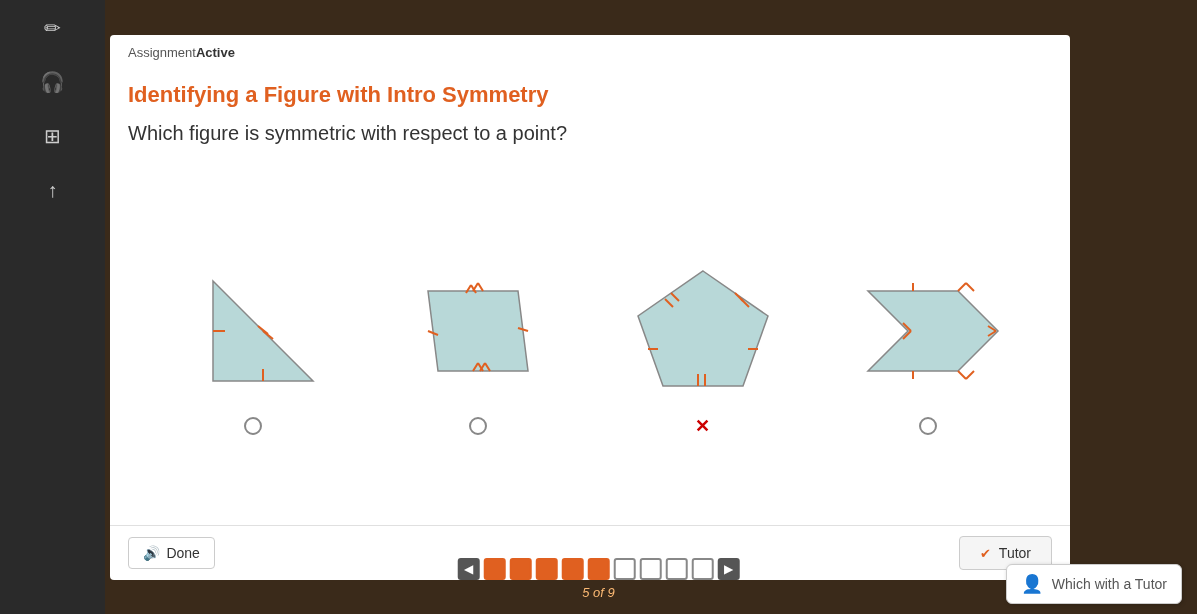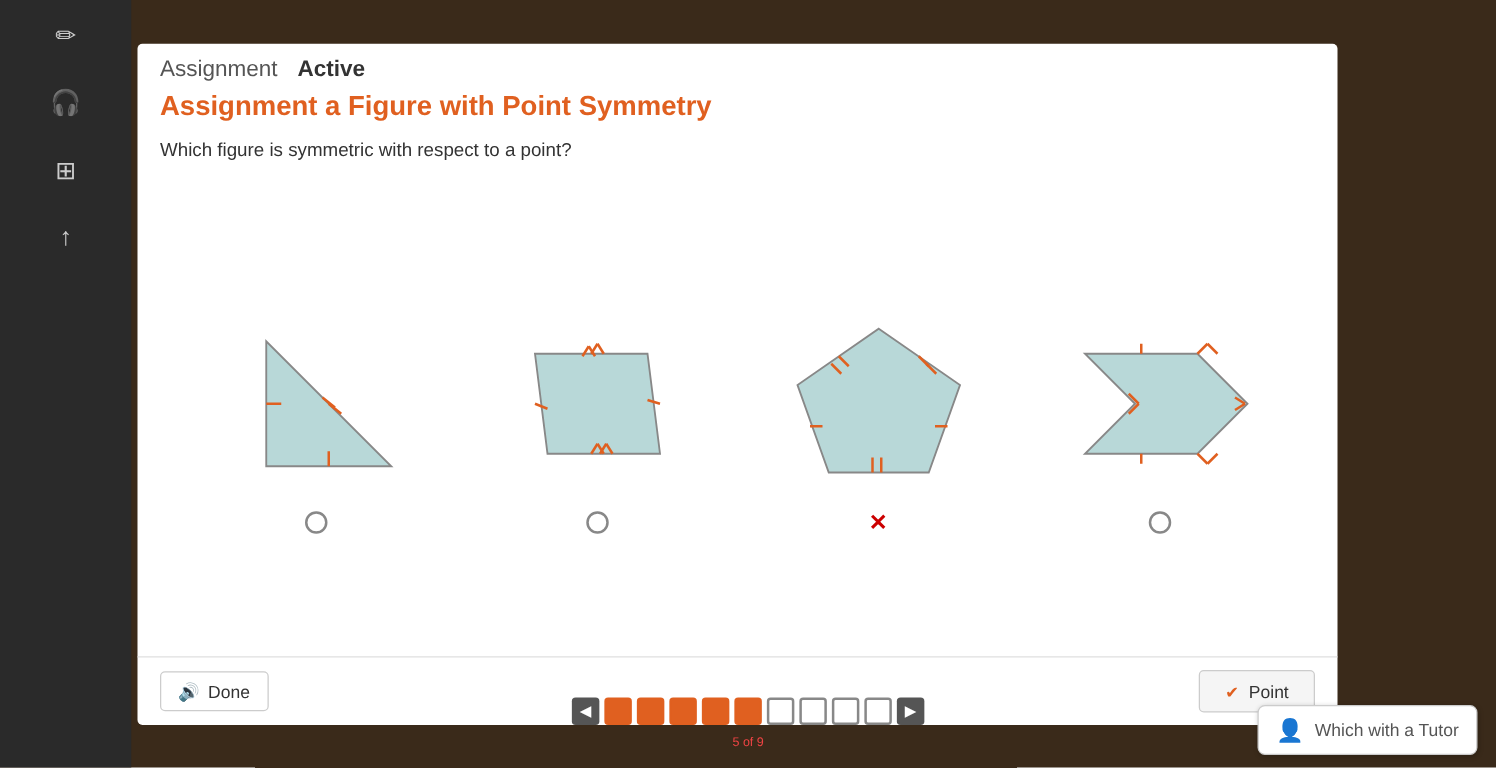--- a/index.html
+++ b/index.html
@@ -49,40 +49,40 @@
       flex-direction: column;
     }
 
     .card-header {
       padding: 10px 18px 4px 18px;
       border-bottom: none;
     }
 
     .assignment-bar {
       display: flex;
-      gap: 16px;
-      font-size: 18px;
+      gap: 0;
+      font-size: 13px;
       color: #555;
-      margin-bottom: 6px;
+      margin-bottom: 22px;
     }
     .assignment-bar span.active {
       font-weight: bold;
       color: #333;
       text-align: right;
     }
 
     .card-title {
       font-size: 22px;
       font-weight: bold;
       color: #e06020;
       margin-bottom: 10px;
     }
 
     .question-text {
-      font-size: 15px;
+      font-size: 20px;
       color: #333;
       margin: 0 18px 16px 18px;
     }
 
     
     .shapes-area {
       display: flex;
       justify-content: space-around;
       align-items: center;
       padding: 10px 30px 0 30px;
@@ -191,24 +191,25 @@
       border: 2px solid #888;
       border-radius: 3px;
       background: #fff;
     }
     .progress-dot.filled {
       background: #e06020;
       border-color: #e06020;
     }
 
     .progress-label {
-      color: #ef4444;
-      font-size: 10px;
+      color: #fdba74;
+      font-size: 13px;
       margin-top: 4px;
       text-align: center;
+      font-style: italic;
     }
 
     .progress-bar-wrapper {
       display: flex;
       flex-direction: column;
       align-items: center;
     }
 
     
     .chat-tutor {
@@ -244,21 +245,21 @@
   <div class="sidebar-icon">⊞</div>
   <div class="sidebar-icon">↑</div>
 </div>
 
 <div class="main-card">
   <div class="card-header">
     <div class="assignment-bar">
       <span>Assignment</span>
       <span class="active">Active</span>
     </div>
-    <div class="card-title">Assignment a Figure with Point Symmetry</div>
+    <div class="card-title">Identifying a Figure with Intro Symmetry</div>
   </div>
 
   <div class="question-text">Which figure is symmetric with respect to a point?</div>
 
   <div class="shapes-area">
 
     <div class="shape-option">
       <svg class="shape-svg" viewBox="0 0 160 140">
 
         <polygon points="40,120 140,120 40,20" fill="#b8d8d8" stroke="#888" stroke-width="1.5"></polygon>
@@ -332,21 +333,21 @@
 
   </div>
 
   <div class="bottom-bar">
     <button class="intro-btn">
       <span>🔊</span>
       <span>Done</span>
     </button>
     <button class="done-btn">
       <span class="tick-mark">✔</span>
-      <span>Point</span>
+      <span>Tutor</span>
     </button>
   </div>
 </div>
 
 <div class="progress-bar-wrapper" style="position:absolute;bottom:14px;left:50%;transform:translateX(-50%);display:flex;flex-direction:column;align-items:center;gap:4px;">
   <div class="progress-bar-area">
     <div class="progress-nav">◀</div>
     <div class="progress-dot filled"></div>
     <div class="progress-dot filled"></div>
     <div class="progress-dot filled"></div>

